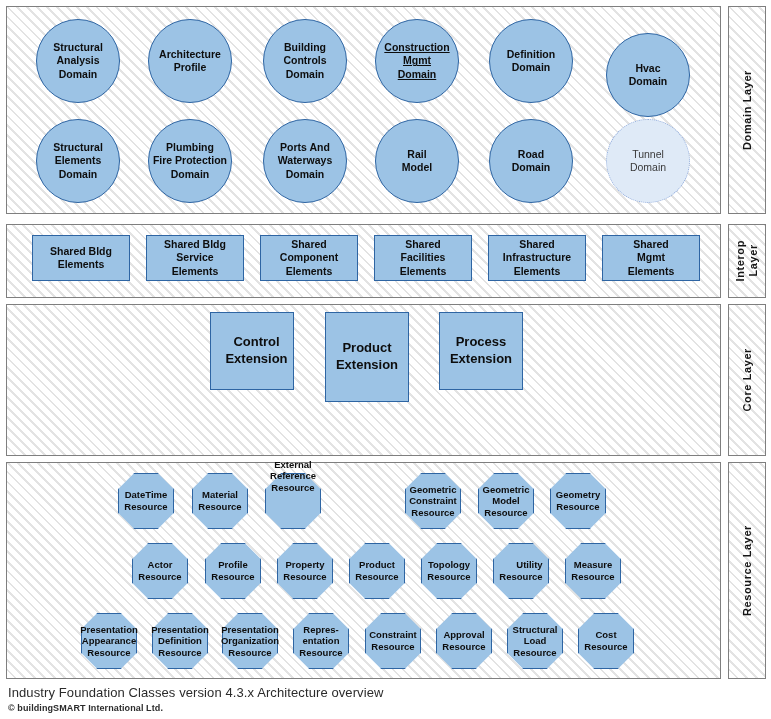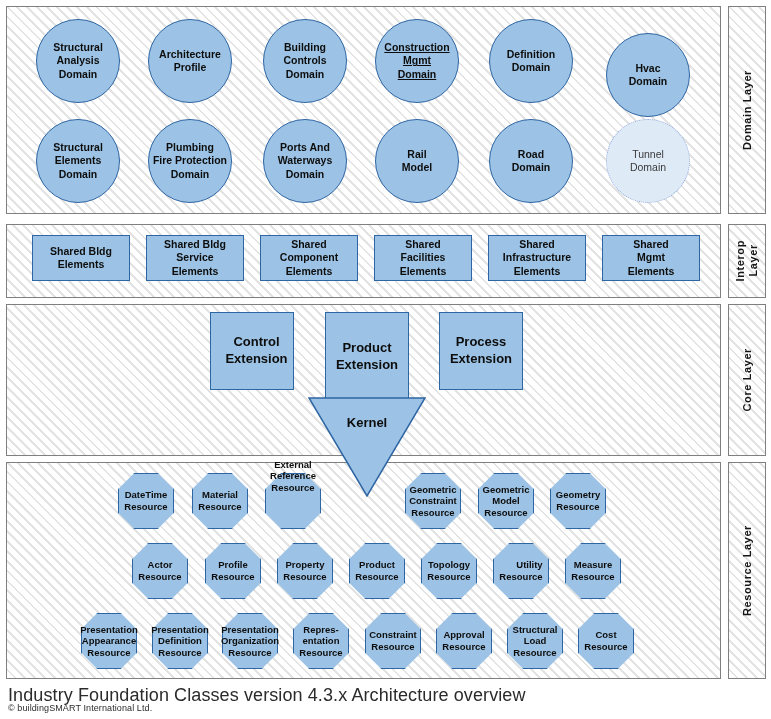--- a/index.html
+++ b/index.html
@@ -129,27 +129,28 @@
     font-weight:bold;
     line-height:1.22;
     color:#0d0d0d;
     white-space:pre-line;
     pointer-events:none;
   }
 
   
   #footer-main{
     position:absolute;left:8px;top:685px;
-    font-size:18px;color:#2b2b2b;letter-spacing:.1px;
+    font-size:13px;color:#2b2b2b;letter-spacing:.1px;
     white-space:nowrap;
   }
   #footer-sub{
     position:absolute;left:8px;top:703px;
     font-size:9px;color:#2b2b2b;letter-spacing:.1px;
     white-space:nowrap;
+    font-weight:bold;
   }
 </style>
 </head>
 <body>
 
 <div id="diagram">
 
   <div class="panel" id="panel-domain" style="left: 6px; top: 6px; width: 715px; height: 208px;"></div>
   <div class="panel" id="panel-interop" style="left: 6px; top: 224px; width: 715px; height: 74px;"></div>
   <div class="panel" id="panel-core" style="left: 6px; top: 304px; width: 715px; height: 152px;"></div>
@@ -289,23 +290,17 @@
 Resource</div>
       <div class="oct" style="left: 507px; top: 613px; width: 56px; height: 56px;"></div>
       <div class="oct-txt" style="left: 493px; top: 613px; width: 84px; height: 56px;">Structural
 Load
 Resource</div>
       <div class="oct" style="left: 578px; top: 613px; width: 56px; height: 56px;"></div>
       <div class="oct-txt" style="left: 564px; top: 613px; width: 84px; height: 56px;">Cost
 Resource</div>
     </div>
 
-  <div id="kernel-wrap" style="left: 308px; top: 397px;">
-    <svg width="118" height="100" viewBox="0 0 118 100" aria-hidden="true">
-      <polygon points="1,1 117,1 59,99" fill="#9CC3E5" stroke="#2E65A3" stroke-width="1.5"></polygon>
-    </svg>
-    <div id="kernel-label">Kernel</div>
-  </div>
 
   <div id="footer-main">Industry Foundation Classes version 4.3.x  Architecture overview</div>
   <div id="footer-sub">© buildingSMART International  Ltd.</div>
 
 </div>
 
 </body></html>

